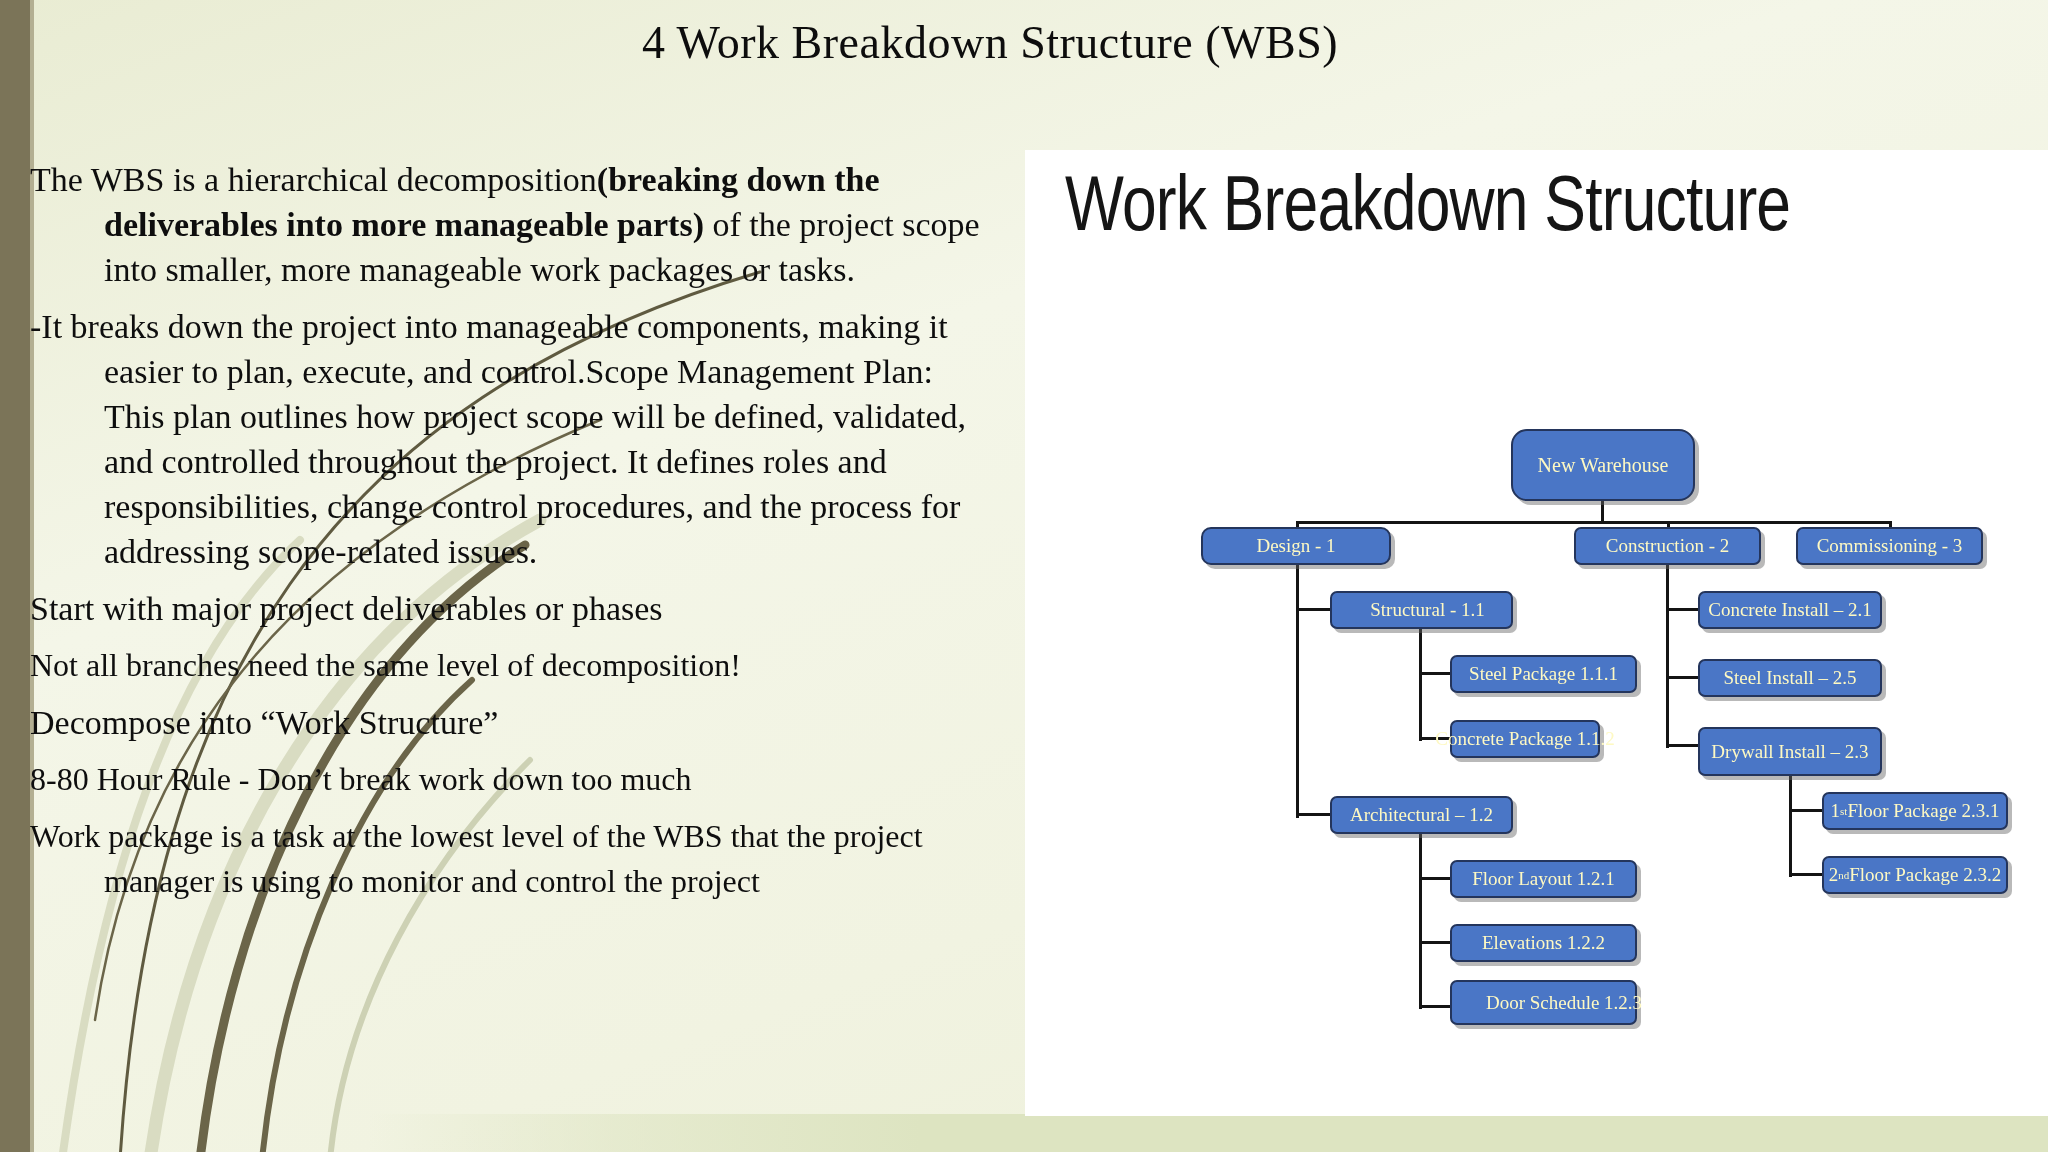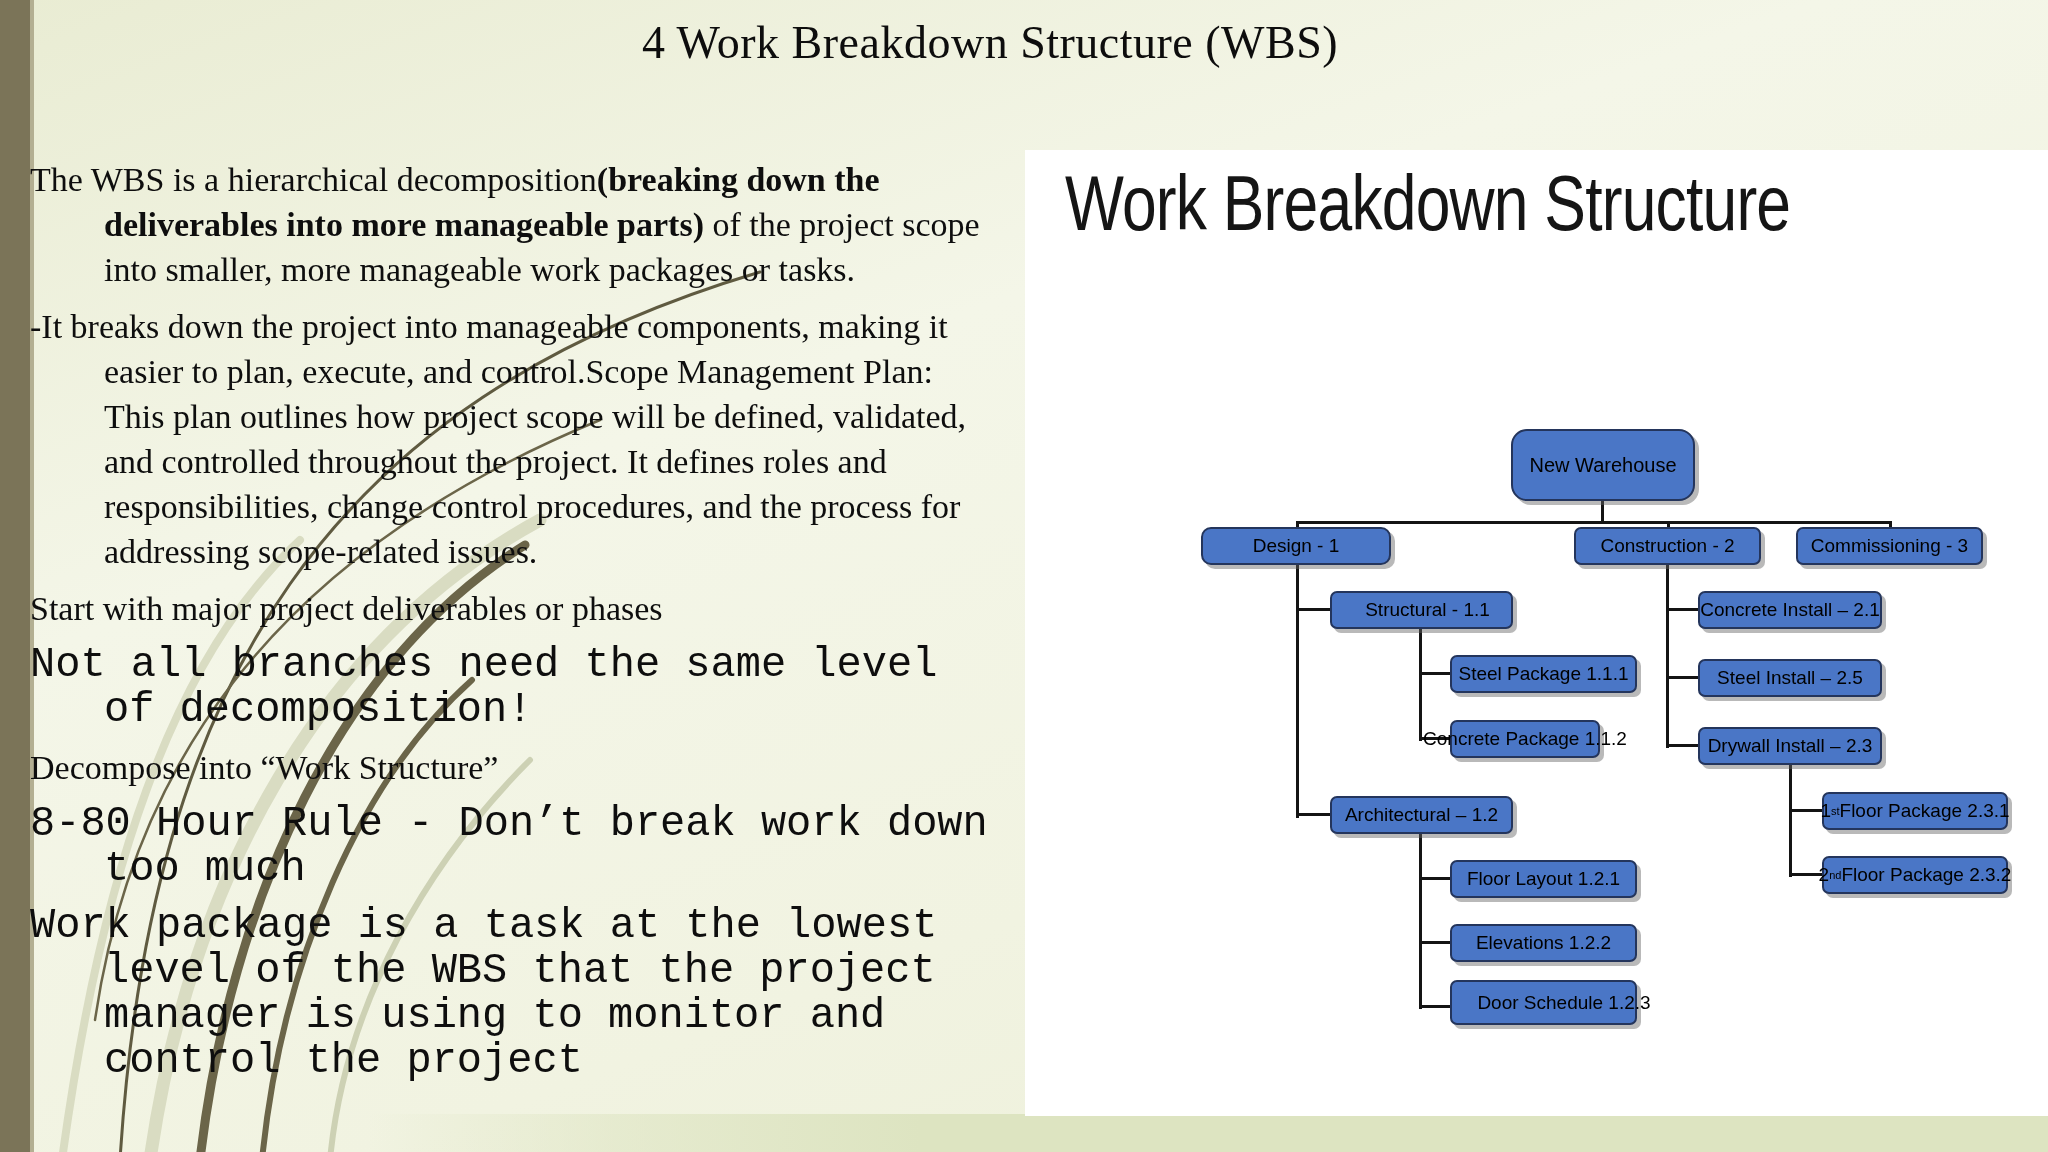--- a/index.html
+++ b/index.html
@@ -28,55 +28,55 @@
     transform:translateX(-34px);
     text-align:center;
     font-size:46px;color:#0d0d0d;letter-spacing:.5px;
   }
   
   .body-text{
     position:absolute;left:18px;top:145px;width:995px;
     font-size:34px;line-height:45px;color:#0e0e0e;
   }
   .body-text p{margin:12px;padding-left:74px;text-indent:-74px;}
-  .body-text p.sans{font-family:Liberation Mono, monospace;font-size:42px;}
+  .body-text p.sans{font-family:Liberation Serif, serif;font-size:32px;}
   .body-text b{font-weight:bold;}
   
   .panel{
     position:absolute;left:1025px;top:150px;width:1023px;height:966px;
     background:#ffffff;
   }
   .diagram-title{
     position:absolute;left:40px;top:8px;
     font-family:"Liberation Sans",sans-serif;
     font-size:78px;color:#151515;white-space:nowrap;
     transform:scaleX(.80);transform-origin:left top;letter-spacing:-1px;
   }
   .node{
     position:absolute;
     background:#4a76c6;
     border:2px solid #24355c;
     border-radius:7px;
     box-shadow:4px 4px 0 rgba(100,100,100,.45);
     display:flex;align-items:center;justify-content:center;
-    font-family:Liberation Sans, sans-serif;
-    font-size:19px;color:#000000;
+    font-family:Liberation Serif, serif;
+    font-size:19px;color:#fef9c3;
     box-sizing:border-box;white-space:nowrap;
   }
   .node sup{font-size:11px;line-height:0;}
   .n-root{left:486px;top:279px;width:184px;height:72px;border-radius:16px;font-size:20px;}
   .n-design{left:176px;top:377px;width:190px;height:38px;border-radius:10px;}
   .n-construction{left:549px;top:377px;width:187px;height:38px;}
   .n-commissioning{left:771px;top:377px;width:187px;height:38px;}
   .n-structural{left:305px;top:441px;width:183px;height:38px;padding-left:12px;}
   .n-steelPackage{left:425px;top:505px;width:187px;height:38px;}
   .n-concretePackage{left:425px;top:570px;width:150px;height:38px;}
   .n-concreteInstall{left:673px;top:441px;width:184px;height:38px;}
   .n-steelInstall{left:673px;top:509px;width:184px;height:38px;}
-  .n-drywallInstall{left:673px;top:577px;width:184px;height:38px;}
+  .n-drywallInstall{left:673px;top:577px;width:184px;height:49px;}
   .n-architectural{left:305px;top:646px;width:183px;height:38px;}
   .n-floorLayout{left:425px;top:710px;width:187px;height:38px;}
   .n-elevations{left:425px;top:774px;width:187px;height:38px;}
   .n-doorSchedule{left:425px;top:830px;width:187px;height:45px;padding-left:41px;}
   .n-floor1{left:797px;top:642px;width:186px;height:38px;}
   .n-floor2{left:797px;top:706px;width:186px;height:38px;}
   .ln{position:absolute;background:#141414;}
 </style>
 </head>
 <body>

